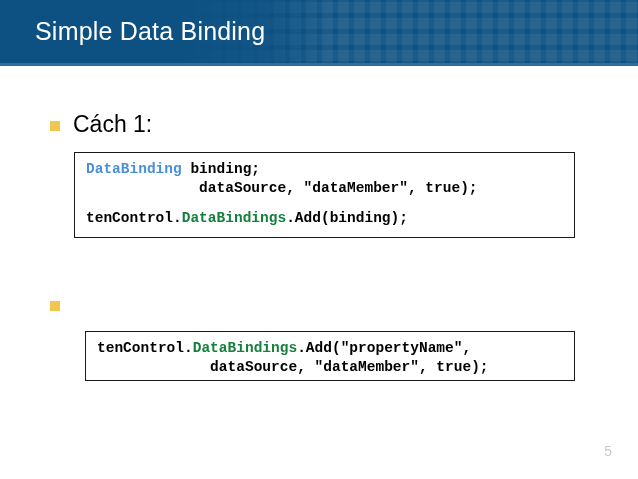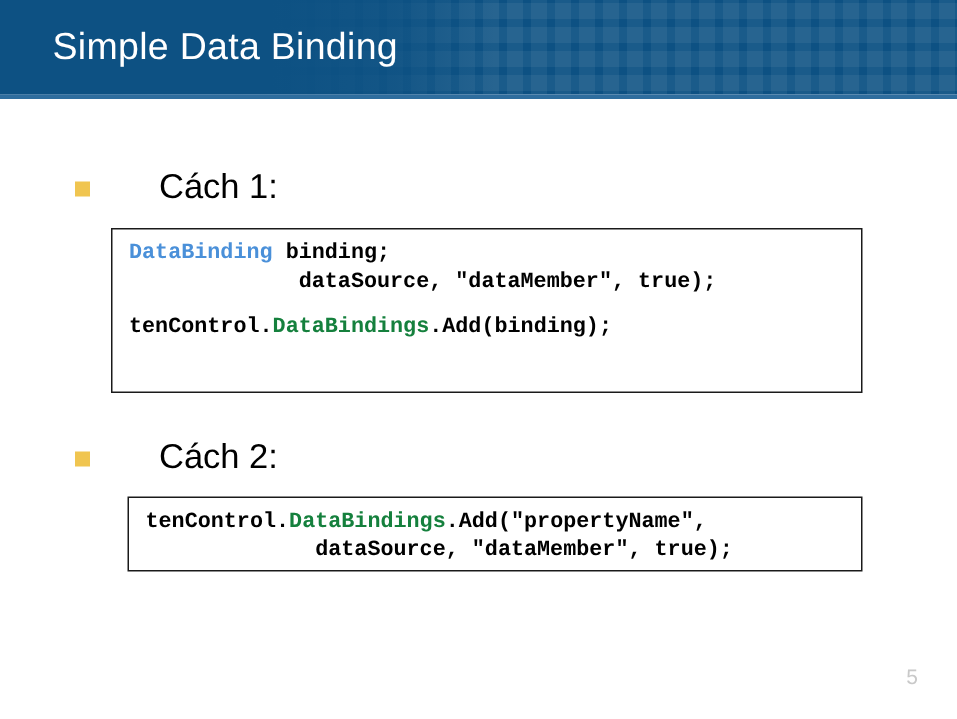--- a/index.html
+++ b/index.html
@@ -80,21 +80,20 @@
     top: 66px;
     width: 638px;
     height: 413px;
     background: #ffffff;
   }
 
   .bullet-row {
     position: absolute;
     display: flex;
     align-items: flex-start;
-    gap: 33px;
   }
   .bullet-marker {
     width: 10px;
     height: 10px;
     background: #f0c550;
     margin-top: 9px;
     margin-right: 13px;
     flex: 0 0 auto;
   }
   .bullet-label {
@@ -153,32 +152,31 @@
   <div class="header-rule"></div>
   <div class="header-title">Simple Data Binding</div>
 
   <div class="body-area">
 
     <div class="bullet-row" style="left:50px; top:46px;">
       <div class="bullet-marker"></div>
       <div class="bullet-label">Cách 1:</div>
     </div>
 
-    <div class="code-box" style="left:74px; top:86px; width:501px; height:110px;">
+    <div class="code-box" style="left:74px; top:86px; width:501px; height:86px;">
       <div class="code-lines">
           <div class="code-line"><span class="tok-type">DataBinding</span><span> binding;</span></div>
           <div class="code-line"><span>             dataSource, "dataMember", true);</span></div>
           <div class="code-line blank"> </div>
           <div class="code-line"><span>tenControl.</span><span class="tok-member">DataBindings</span><span>.Add(binding);</span></div>
         </div>
     </div>
 
     <div class="bullet-row" style="left:50px; top:226px;">
       <div class="bullet-marker"></div>
-      <div class="bullet-label">Cách 2:</div>
     </div>
 
     <div class="code-box" style="left:85px; top:265px; width:490px; height:50px;">
       <div class="code-lines">
           <div class="code-line"><span>tenControl.</span><span class="tok-member">DataBindings</span><span>.Add("propertyName",</span></div>
           <div class="code-line"><span>             dataSource, "dataMember", true);</span></div>
         </div>
     </div>
 
   </div>

